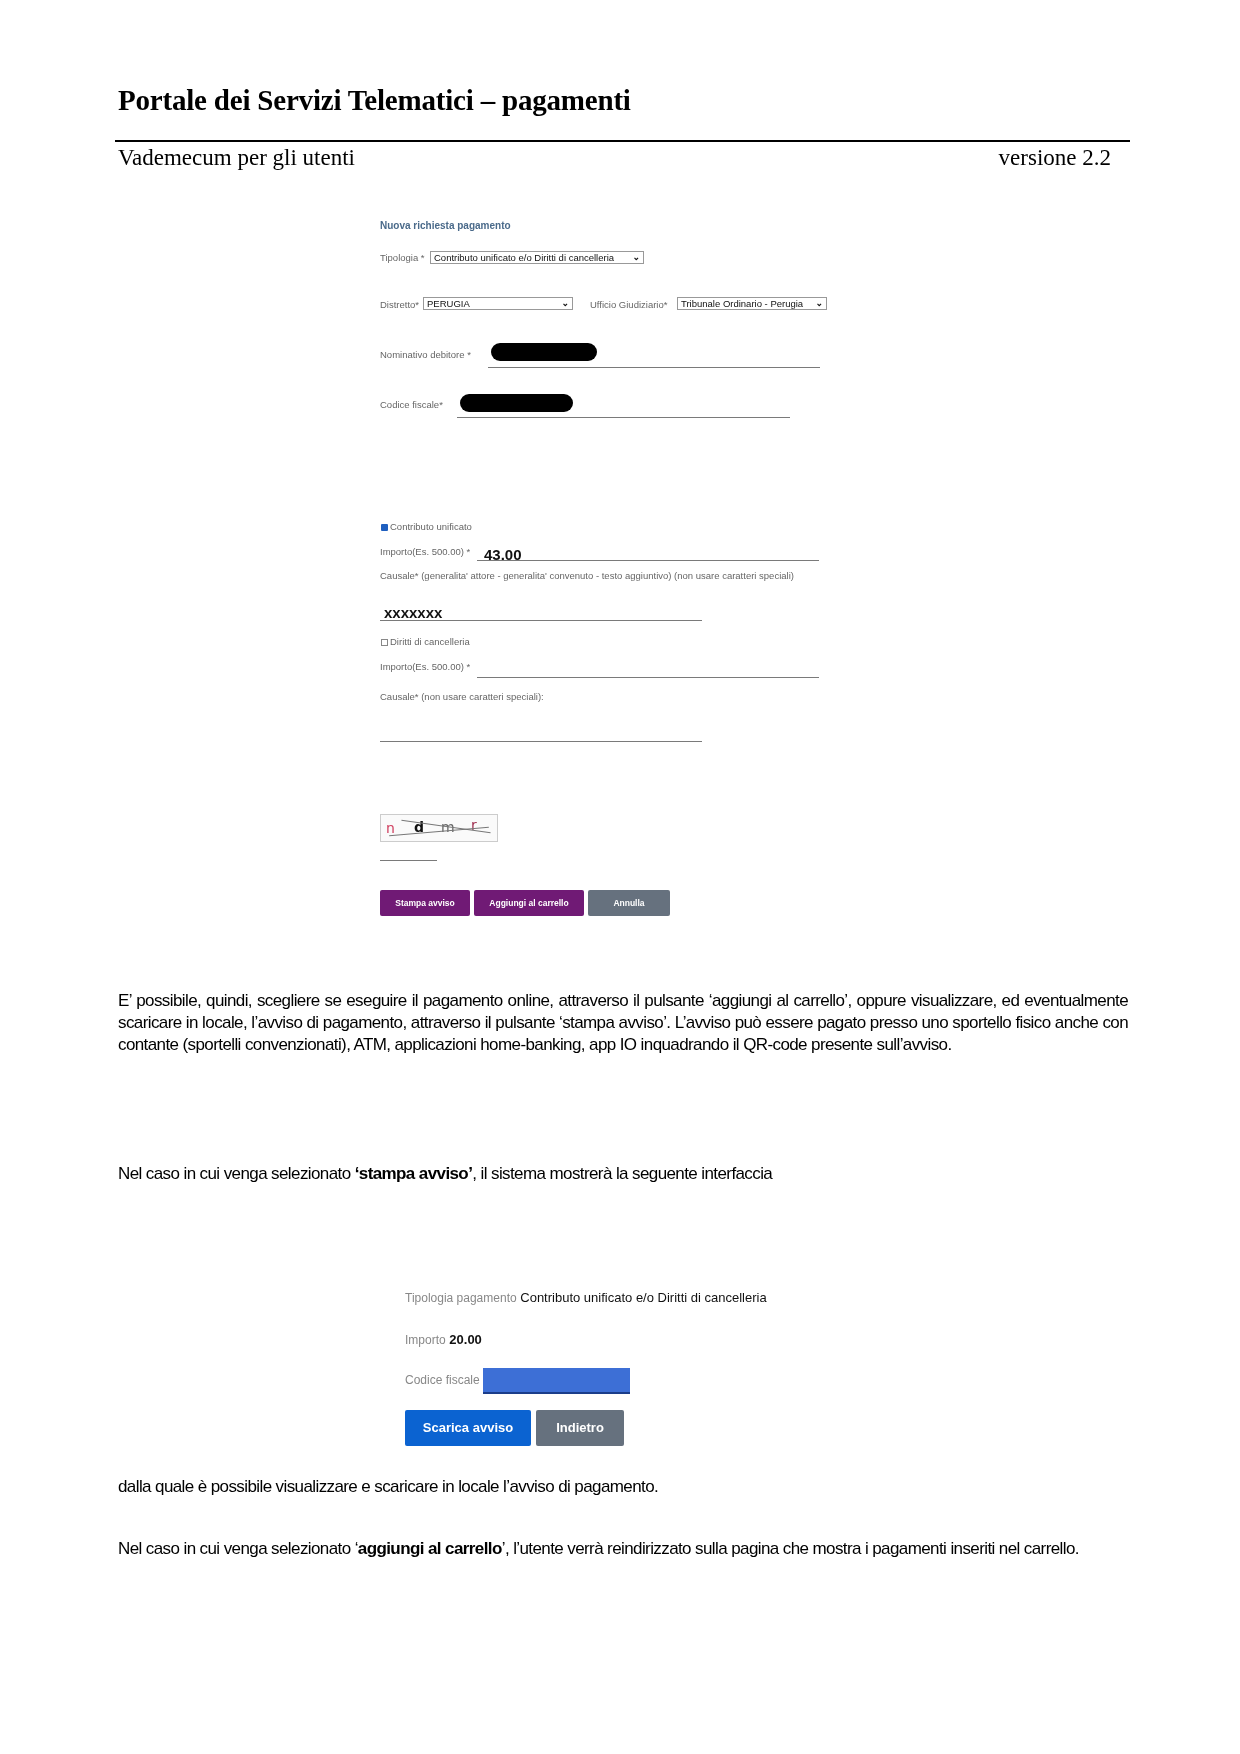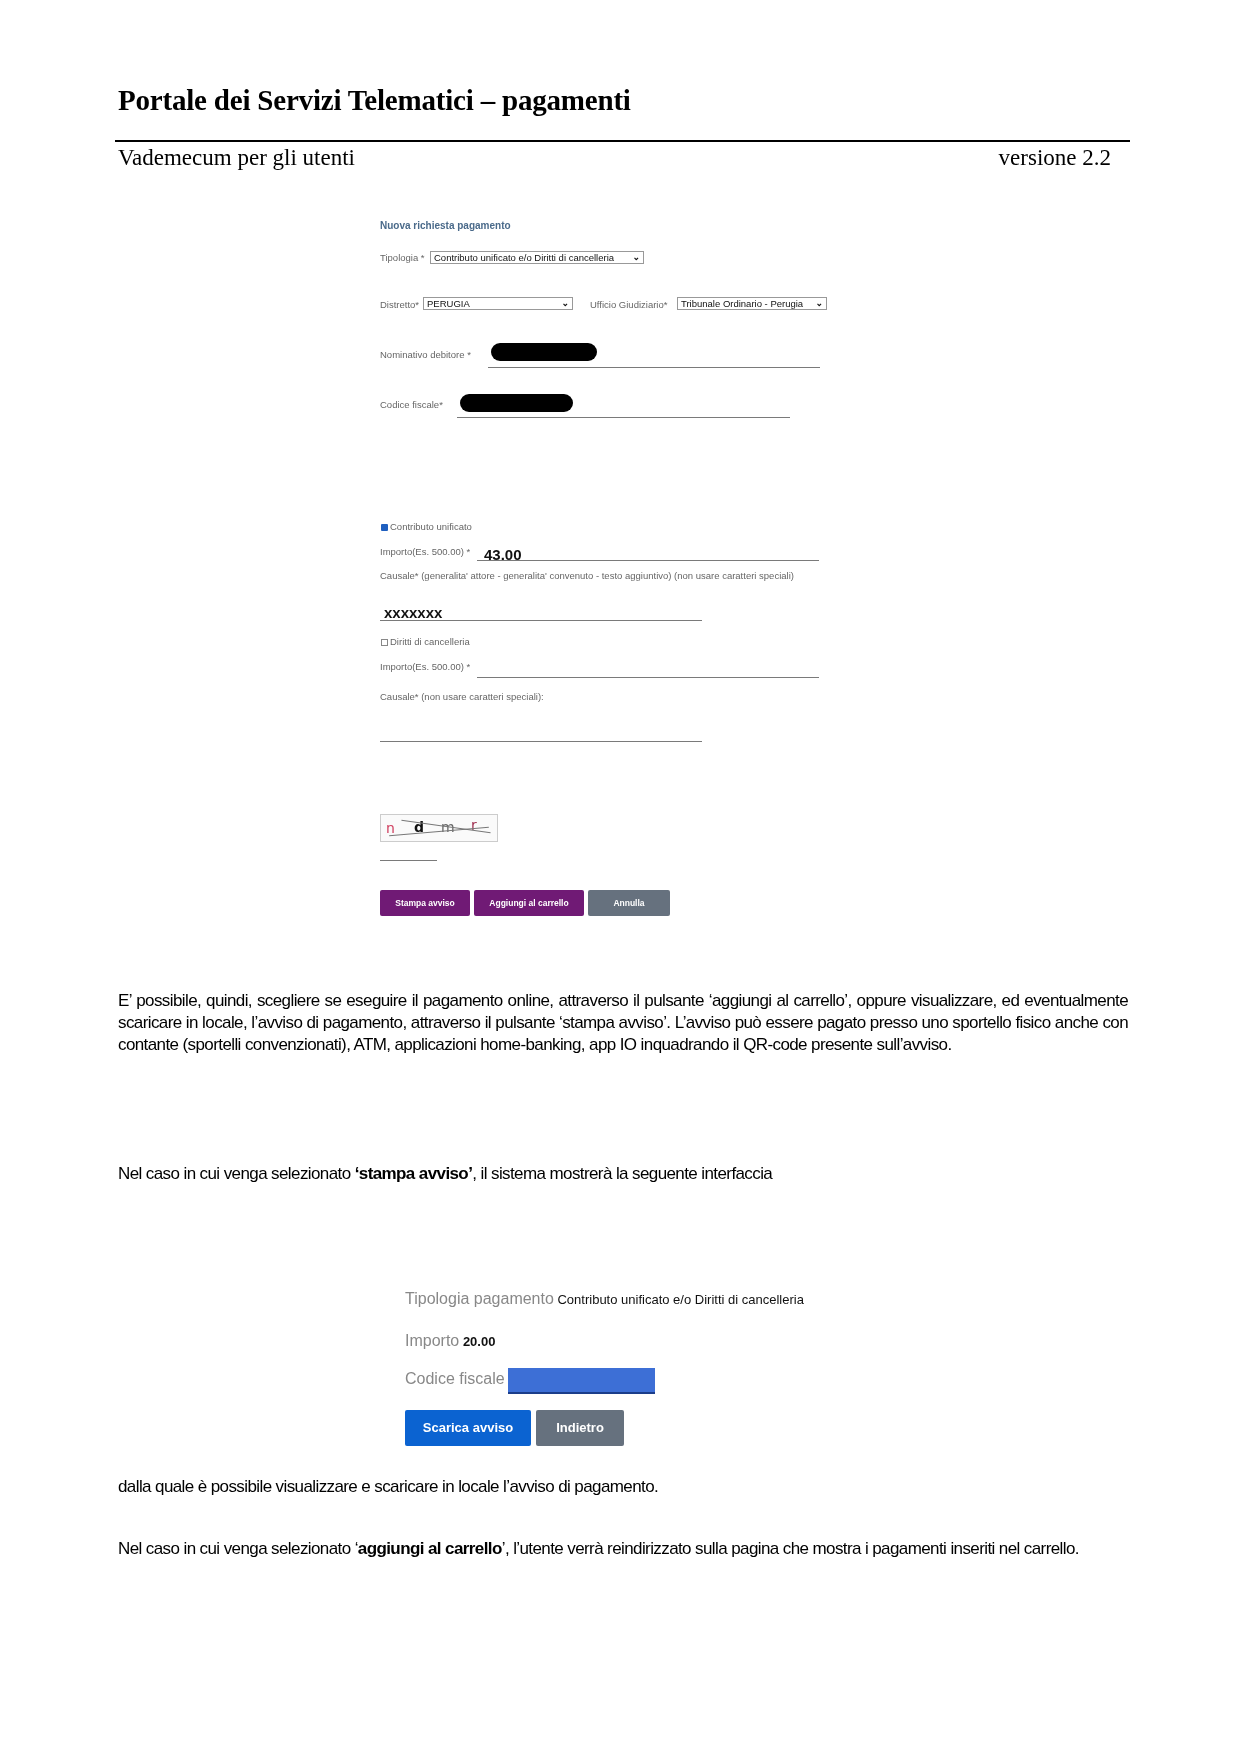--- a/index.html
+++ b/index.html
@@ -33,21 +33,21 @@
   .btn.secondary { background: #66717e; }
 
   
   .para { position: absolute; left: 118px; width: 1010px; font-family: "Liberation Sans", sans-serif; font-size: 17px; line-height: 22px; text-align: justify; letter-spacing: -0.6px; }
   .para b { font-weight: bold; }
 
   
   .avviso-shot { left: 400px; top: 1220px; width: 520px; height: 230px; }
   .av-title { position: absolute; left: 5px; top: 6px; font-size: 24px; color: #163f6c; font-family: "DejaVu Sans", sans-serif; letter-spacing: -0.3px; }
   .av-row { position: absolute; left: 5px; font-size: 13px; white-space: nowrap; }
-  .av-row .k { color: #888; font-size: 16px; }
+  .av-row .k { color: #888; font-size: 12px; }
   .av-row .v { color: #111; }
   .av-row .v.bold { font-weight: bold; }
   .av-redact { display: inline-block; vertical-align: middle; width: 147px; height: 24px; background: #3d6fd6; border-bottom: 2px solid #1b3d8a; }
   .av-btn { position: absolute; top: 190px; height: 36px; color: #fff; font-size: 13px; font-weight: bold; text-align: center; line-height: 36px; border-radius: 2px; }
   .av-btn.primary { background: #0b63d1; left: 5px; width: 126px; }
   .av-btn.secondary { background: #66717e; left: 136px; width: 88px; }
 </style>
 </head>
 <body>
 

